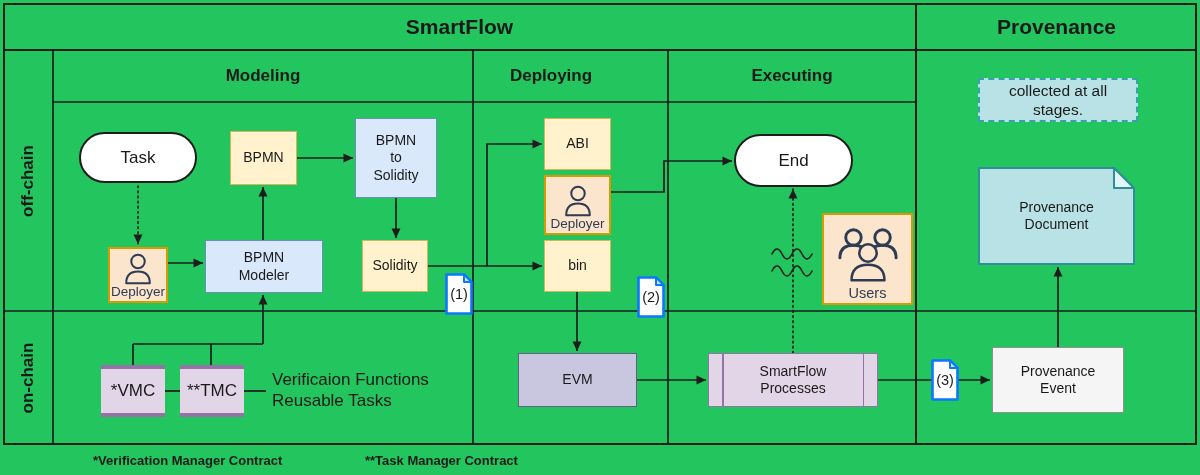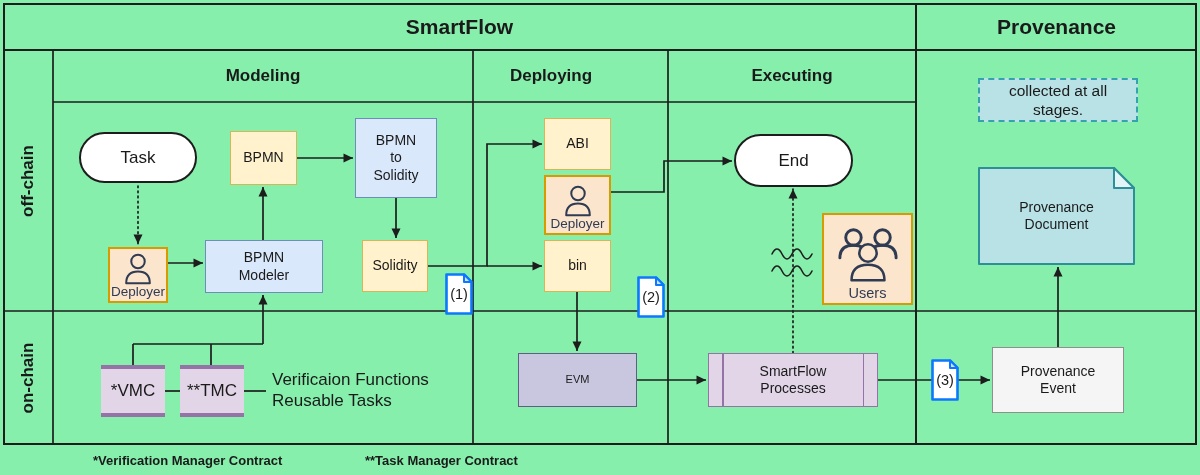--- a/index.html
+++ b/index.html
@@ -1,16 +1,16 @@
 <!DOCTYPE html>
 <html style="--line: #1d1d1d; --yellow_fill: #fff2cc; --yellow_stroke: #d6b656; --blue_fill: #dae8fc; --blue_stroke: #6c8ebf; --orange_fill: #fce5cd; --orange_stroke: #d79b00; --purple_fill: #e1d5e7; --purple_stroke: #9673a6; --evm_fill: #c9c6e0; --evm_stroke: #625d85; --teal_fill: #b9e2e6; --teal_stroke: #2d8f98; --gray_fill: #f5f5f5; --gray_stroke: #8f8f8f; --note_stroke: #0b78ff; --icon: #2f3b52;"><head>
 <meta charset="utf-8">
 <style>
   html,body{margin:0;padding:0;background:#fff;}
-  .stage{position:relative;width:1200px;height:475px;background:#86efac;overflow:hidden;
+  .stage{position:relative;width:1200px;height:475px;background:#22c55e;overflow:hidden;
          font-family:"Liberation Sans",sans-serif;color:#1a1a1a;}
   svg.layer{position:absolute;left:0;top:0;z-index:1;}
   .grid{stroke:var(--line);stroke-width:2;fill:none;}
   .grid-thin{stroke:var(--line);stroke-width:1.7;fill:none;}
   .flow{stroke:var(--line);stroke-width:1.7;fill:none;}
   .dotted{stroke-dasharray:1.5 3.6;stroke-linecap:round;}
   .arrowhead{fill:var(--line);}
   .wavy{stroke:var(--line);stroke-width:1.6;fill:none;stroke-linecap:round;}
 
   .hdr{position:absolute;z-index:2;display:flex;align-items:center;justify-content:center;
@@ -21,21 +21,21 @@
   .lane-label{transform:rotate(-90deg);font-weight:bold;font-size:17px;white-space:nowrap;}
 
   .node{position:absolute;z-index:2;box-sizing:border-box;display:flex;align-items:center;
         justify-content:center;text-align:center;white-space:pre-line;font-size:14px;line-height:1.25;}
   .yellow{background:var(--yellow_fill);border:1.5px solid var(--yellow_stroke);}
   .blue{background:var(--blue_fill);border:1.5px solid var(--blue_stroke);}
   .stadium{background:#fff;border:2px solid var(--line);border-radius:27px;font-size:17px;}
   .actor{background:var(--orange_fill);border:2px solid var(--orange_stroke);
          flex-direction:column;justify-content:flex-end;color:var(--icon);font-size:13.5px;
          line-height:1.1;padding-bottom:1px;}
-  .evmbox{background:var(--evm_fill);border:1.5px solid var(--evm_stroke);font-size:11px;}
+  .evmbox{background:var(--evm_fill);border:1.5px solid var(--evm_stroke);font-size:14px;}
   .sfp{background:var(--purple_fill);border:1.5px solid var(--purple_stroke);}
   .sfp .bar{position:absolute;top:0;bottom:0;width:1.5px;background:var(--purple_stroke);}
   .datastore{background:var(--purple_fill);border-top:4px solid var(--purple_stroke);
              border-bottom:4px solid var(--purple_stroke);font-size:17px;}
   .graybox{background:var(--gray_fill);border:1.5px solid var(--gray_stroke);}
   .dashed-teal{background:var(--teal_fill);border:2px dashed #35a3ae;font-size:15.5px;z-index:2;}
   .docnode{background:transparent;border:none;}
   .docnode svg{position:absolute;left:0;top:0;}
   .docnode .doclabel{position:relative;z-index:2;}
   .doc-body{fill:var(--teal_fill);stroke:var(--teal_stroke);stroke-width:2;stroke-linejoin:round;}

